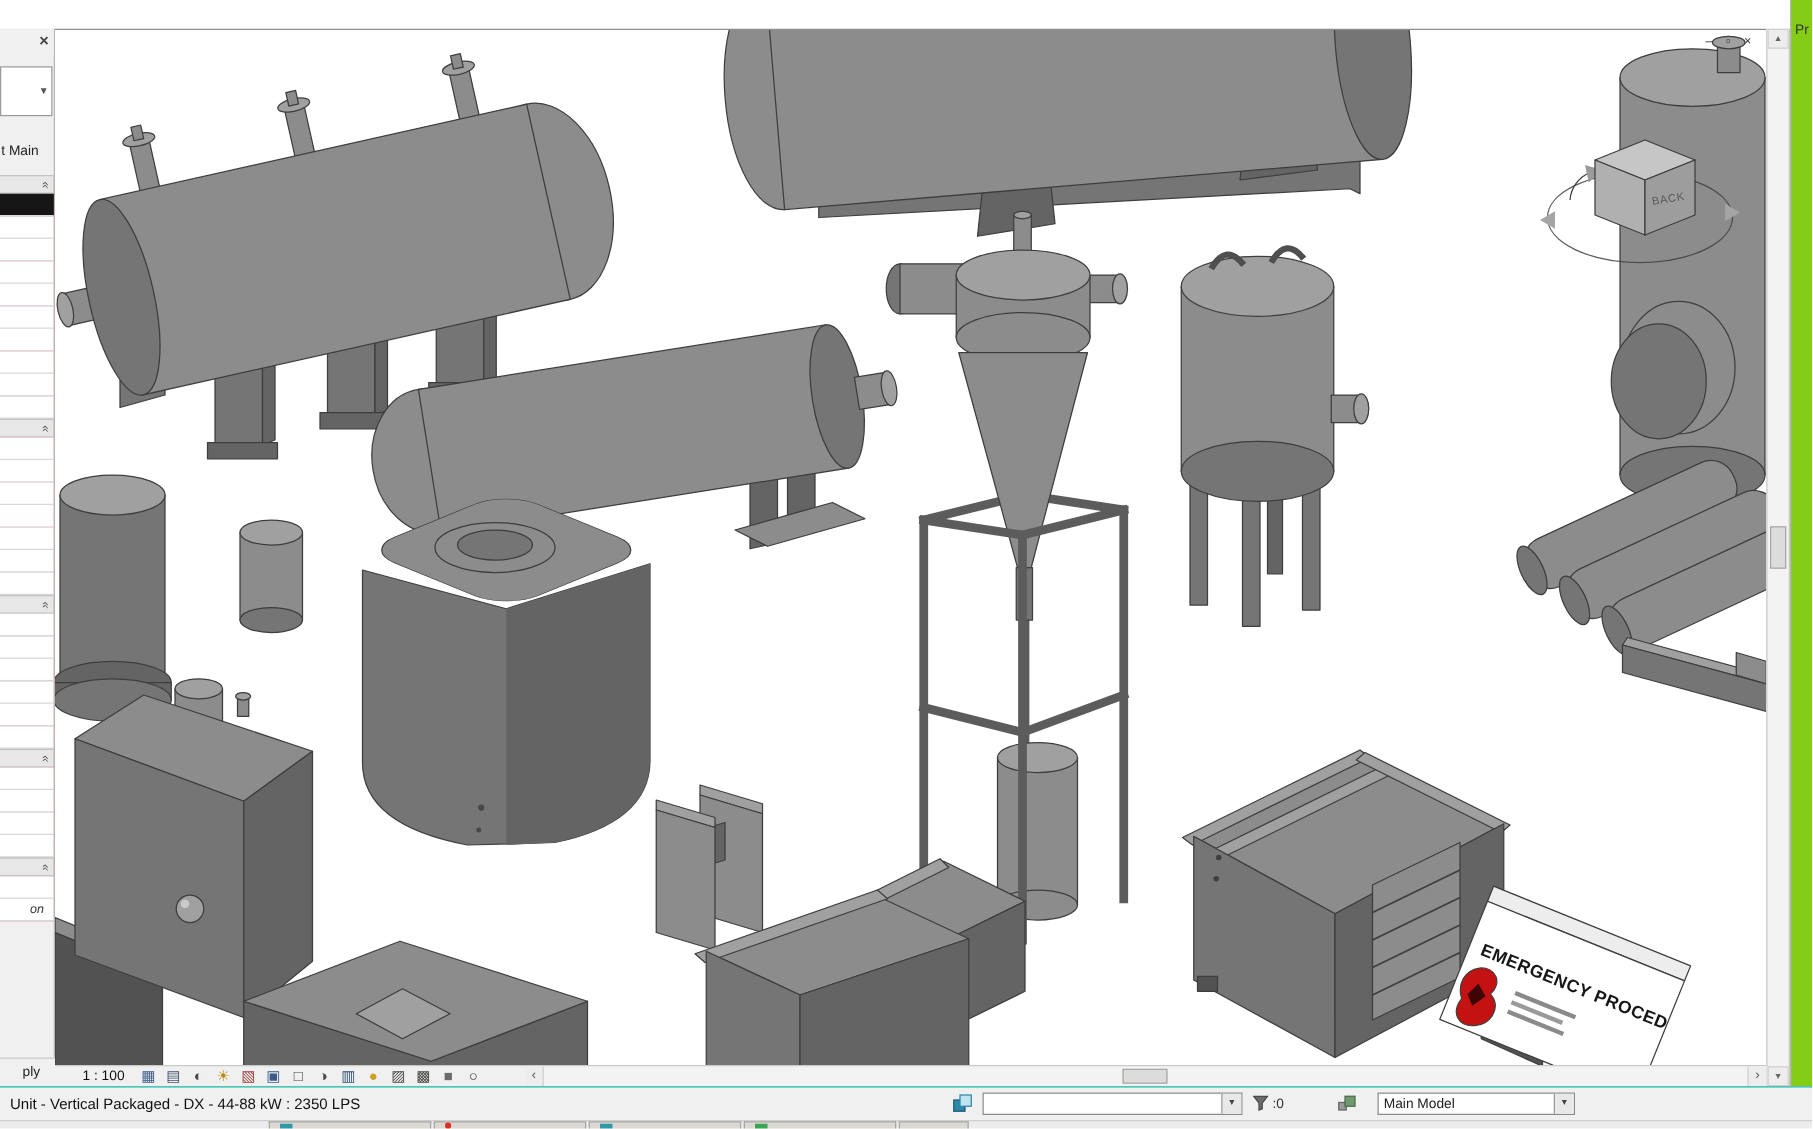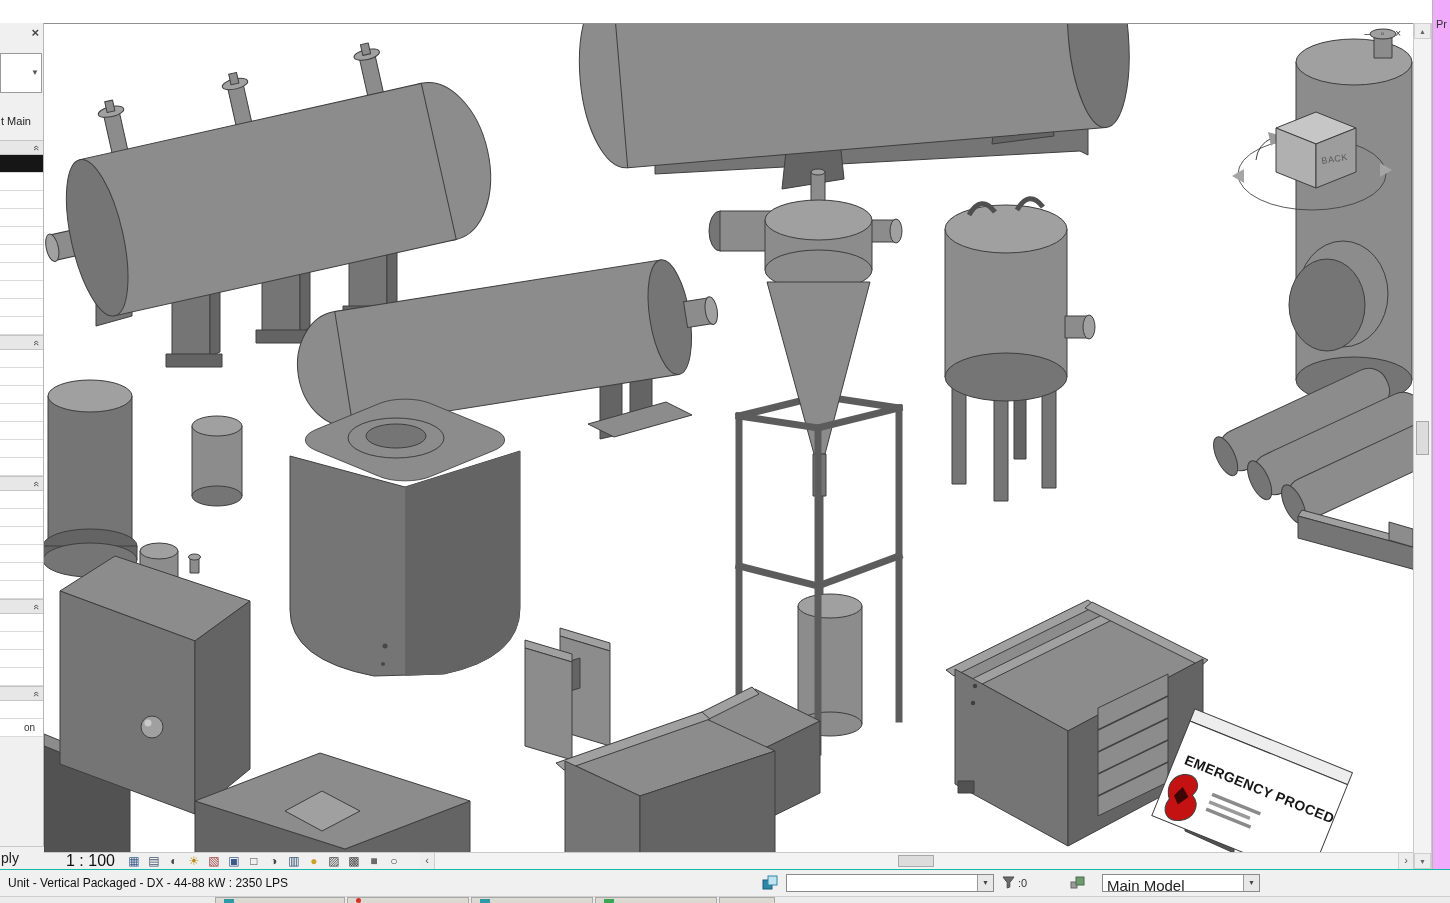--- a/index.html
+++ b/index.html
@@ -6,27 +6,27 @@
   body{width:1450px;height:903px;overflow:hidden;font-family:"Liberation Sans",sans-serif;}
   .screen{position:relative;width:1450px;height:903px;background:#fff;overflow:hidden;}
 
   
   .props{position:absolute;left:0;top:23px;width:44px;height:846px;background:#f0f0f0;border-right:1px solid #b5b5b5;box-sizing:border-box;}
   .props-head{position:relative;height:22px;background:#f0f0f0;}
   .props-close{position:absolute;right:4px;top:2px;font-size:13px;font-weight:bold;color:#444;cursor:default;}
   .type-selector{position:absolute;left:0;top:30px;width:42px;height:40px;background:#fff;border:1px solid #9a9a9a;box-sizing:border-box;}
   .type-selector .caret{position:absolute;right:2px;top:14px;font-size:8px;color:#555;}
   .edit-type{position:absolute;left:1px;top:92px;font-size:11px;color:#222;white-space:nowrap;}
-  .prop-rows{position:absolute;left:0;top:117px;right:0;background:#b91c1c;}
+  .prop-rows{position:absolute;left:0;top:117px;right:0;background:#b91c1c;font-style:italic;}
   .prow{position:relative;height:18px;background:#fff;border-bottom:1px solid #d9d9d9;box-sizing:border-box;}
   .prow.h{height:15px;background:#e7e7e7;border-top:1px solid #c4c4c4;border-bottom:1px solid #c4c4c4;}
   .prow.s{background:#161616;}
   .prow .chev{position:absolute;right:4px;top:0;font-size:10px;color:#555;transform:rotate(90deg);line-height:14px;}
   .prow .lbl{display:block;font-size:10px;color:#333;padding-left:24px;line-height:17px;white-space:nowrap;}
-  .apply-btn{position:absolute;left:0;bottom:0;width:44px;height:23px;background:#f0f0f0;border-top:1px solid #c9c9c9;font-size:14px;color:#222;line-height:22px;padding-left:1px;box-sizing:border-box;}
+  .apply-btn{position:absolute;left:0;bottom:0;width:44px;height:23px;background:#f0f0f0;border-top:1px solid #c9c9c9;font-size:11px;color:#222;line-height:22px;padding-left:18px;box-sizing:border-box;}
 
   
   .canvas{position:absolute;left:44px;top:23px;width:1369px;height:829px;background:#fff;border-top:1px solid #8f8f8f;box-sizing:content-box;overflow:hidden;}
   #scene{position:absolute;left:0;top:0;}
   #scene polygon,#scene rect,#scene ellipse,#scene path,#scene circle{stroke:#3e3e3e;stroke-width:1;stroke-linejoin:round;}
   #scene .light{fill:#a0a0a0}#scene .mid{fill:#8c8c8c}#scene .dark{fill:#757575}#scene .darker{fill:#646464}#scene .darkest{fill:#525252}
   #scene .nl{stroke:none;}
   #scene .beam{stroke:#5c5c5c;stroke-width:7;stroke-linecap:square;fill:none;}
   #scene .handle{stroke:#4f4f4f;stroke-width:5;}
   #scene .slat{stroke:#3f3f3f;stroke-width:1.5;}
@@ -40,35 +40,35 @@
   .vscroll{position:absolute;left:1413px;top:23px;width:19px;height:846px;background:#f3f3f3;border-left:1px solid #c9c9c9;border-right:1px solid #c9c9c9;box-sizing:border-box;}
   .sb-btn{position:absolute;left:0;width:100%;height:16px;font-size:7px;color:#666;text-align:center;line-height:16px;background:#ededed;border:1px solid #cfcfcf;box-sizing:border-box;}
   .sb-up{top:0;} .sb-down{bottom:0;}
   .v-thumb{position:absolute;left:2px;right:2px;top:398px;height:34px;background:#dcdcdc;border:1px solid #a8a8a8;box-sizing:border-box;}
   .hscroll{position:absolute;left:420px;top:852px;width:993px;height:17px;background:#f3f3f3;border-top:1px solid #c9c9c9;box-sizing:border-box;}
   .h-left{position:absolute;left:0;top:0;width:14px;height:16px;text-align:center;font-size:11px;color:#555;line-height:15px;background:#ededed;border-right:1px solid #cfcfcf;}
   .h-right{position:absolute;right:0;top:0;width:14px;height:16px;text-align:center;font-size:11px;color:#555;line-height:15px;background:#ededed;border-left:1px solid #cfcfcf;}
   .h-thumb{position:absolute;left:478px;top:2px;width:36px;height:12px;background:#dcdcdc;border:1px solid #a8a8a8;box-sizing:border-box;}
 
   
-  .rightpanel{position:absolute;left:1432px;top:0;width:18px;height:869px;background:#f0abfc;border-left:1px solid #b5b5b5;box-sizing:border-box;}
+  .rightpanel{position:absolute;left:1432px;top:0;width:18px;height:869px;background:#84cc16;border-left:1px solid #b5b5b5;box-sizing:border-box;}
   .rightpanel span{display:block;padding:18px 0 0 3px;font-size:11px;color:#333;}
 
   
   .viewbar{position:absolute;left:44px;top:852px;width:376px;height:17px;background:#f0f0f0;border-top:1px solid #c9c9c9;display:flex;align-items:center;box-sizing:border-box;}
-  .scale-btn{font-size:16px;color:#111;margin:0 10px 0 22px;white-space:nowrap;}
+  .scale-btn{font-size:11px;color:#111;margin:0 10px 0 22px;white-space:nowrap;}
   #vc-icons{display:flex;gap:2px;}
   .vcicon{width:18px;height:15px;font-size:12px;line-height:15px;text-align:center;cursor:default;}
 
   
   .statusbar{position:absolute;left:0;top:869px;width:1450px;height:27px;background:#f0f0f0;border-top:1px solid #14b8a6;box-sizing:border-box;}
   .status-msg{position:absolute;left:8px;top:6px;font-size:12px;color:#111;white-space:nowrap;}
   .sicon{position:absolute;top:5px;width:16px;height:16px;}
   .combo{position:absolute;top:4px;height:18px;background:#fff;border:1px solid #8a8a8a;box-sizing:border-box;}
-  .combo .val{position:absolute;left: 4px;top:2px;font-size:15px;color:#222;white-space:nowrap;}
+  .combo .val{position:absolute;left: 4px;top:2px;font-size:11px;color:#222;white-space:nowrap;}
   .combo .ccaret{position:absolute;right:0;top:0;bottom:0;width:15px;background:#e8e8e8;border-left:1px solid #9a9a9a;font-size:7px;color:#444;text-align:center;line-height:16px;}
   .filter-group{position:absolute;left:1002px;top:6px;display:flex;align-items:center;gap:3px;font-size:11px;color:#333;}
 
   
   .taskbar{position:absolute;left:0;top:896px;width:1450px;height:7px;background:#ececec;border-top:1px solid #cfcfcf;box-sizing:border-box;}
   .tseg{position:absolute;top:0;height:6px;background:#dcd9d2;border:1px solid #a8a8a8;border-bottom:none;box-sizing:border-box;}
   .tseg i{position:absolute;left:8px;top:1px;width:10px;height:4px;display:block;}
 </style>
 </head>
 <body>

